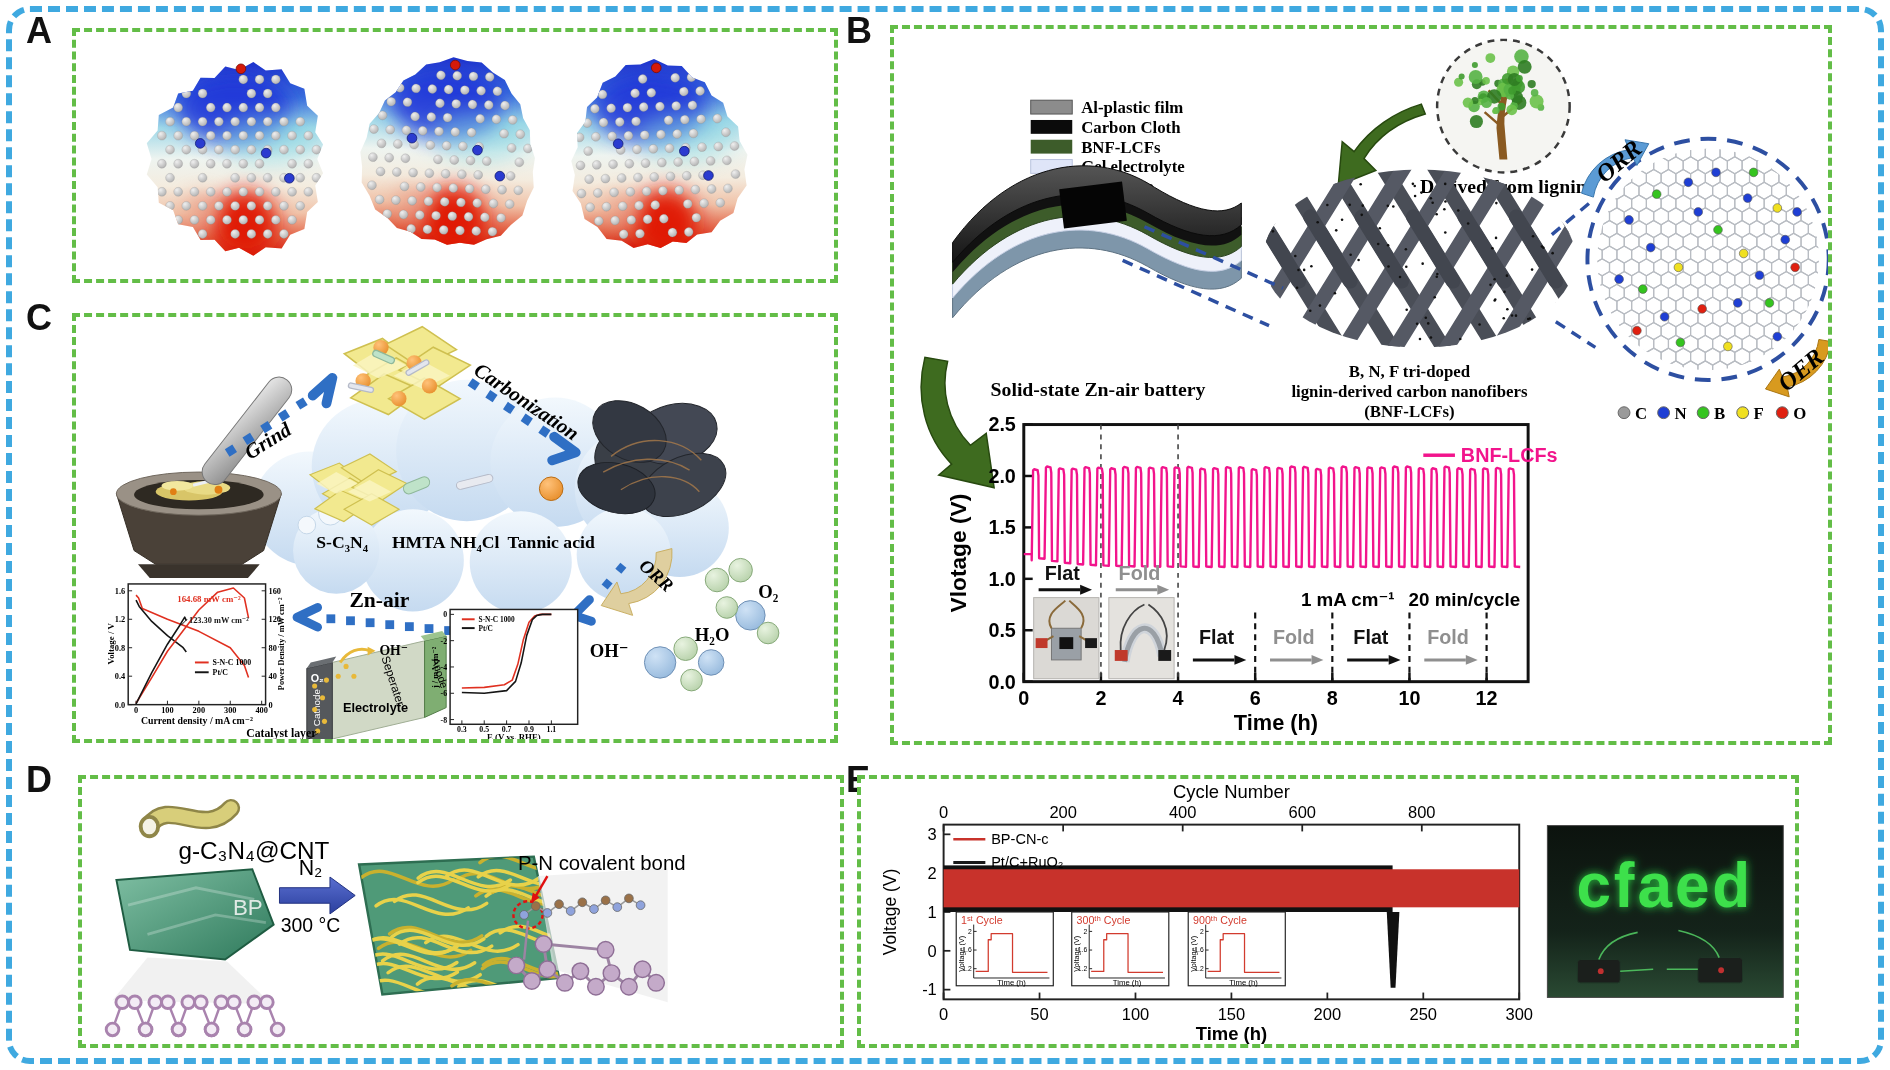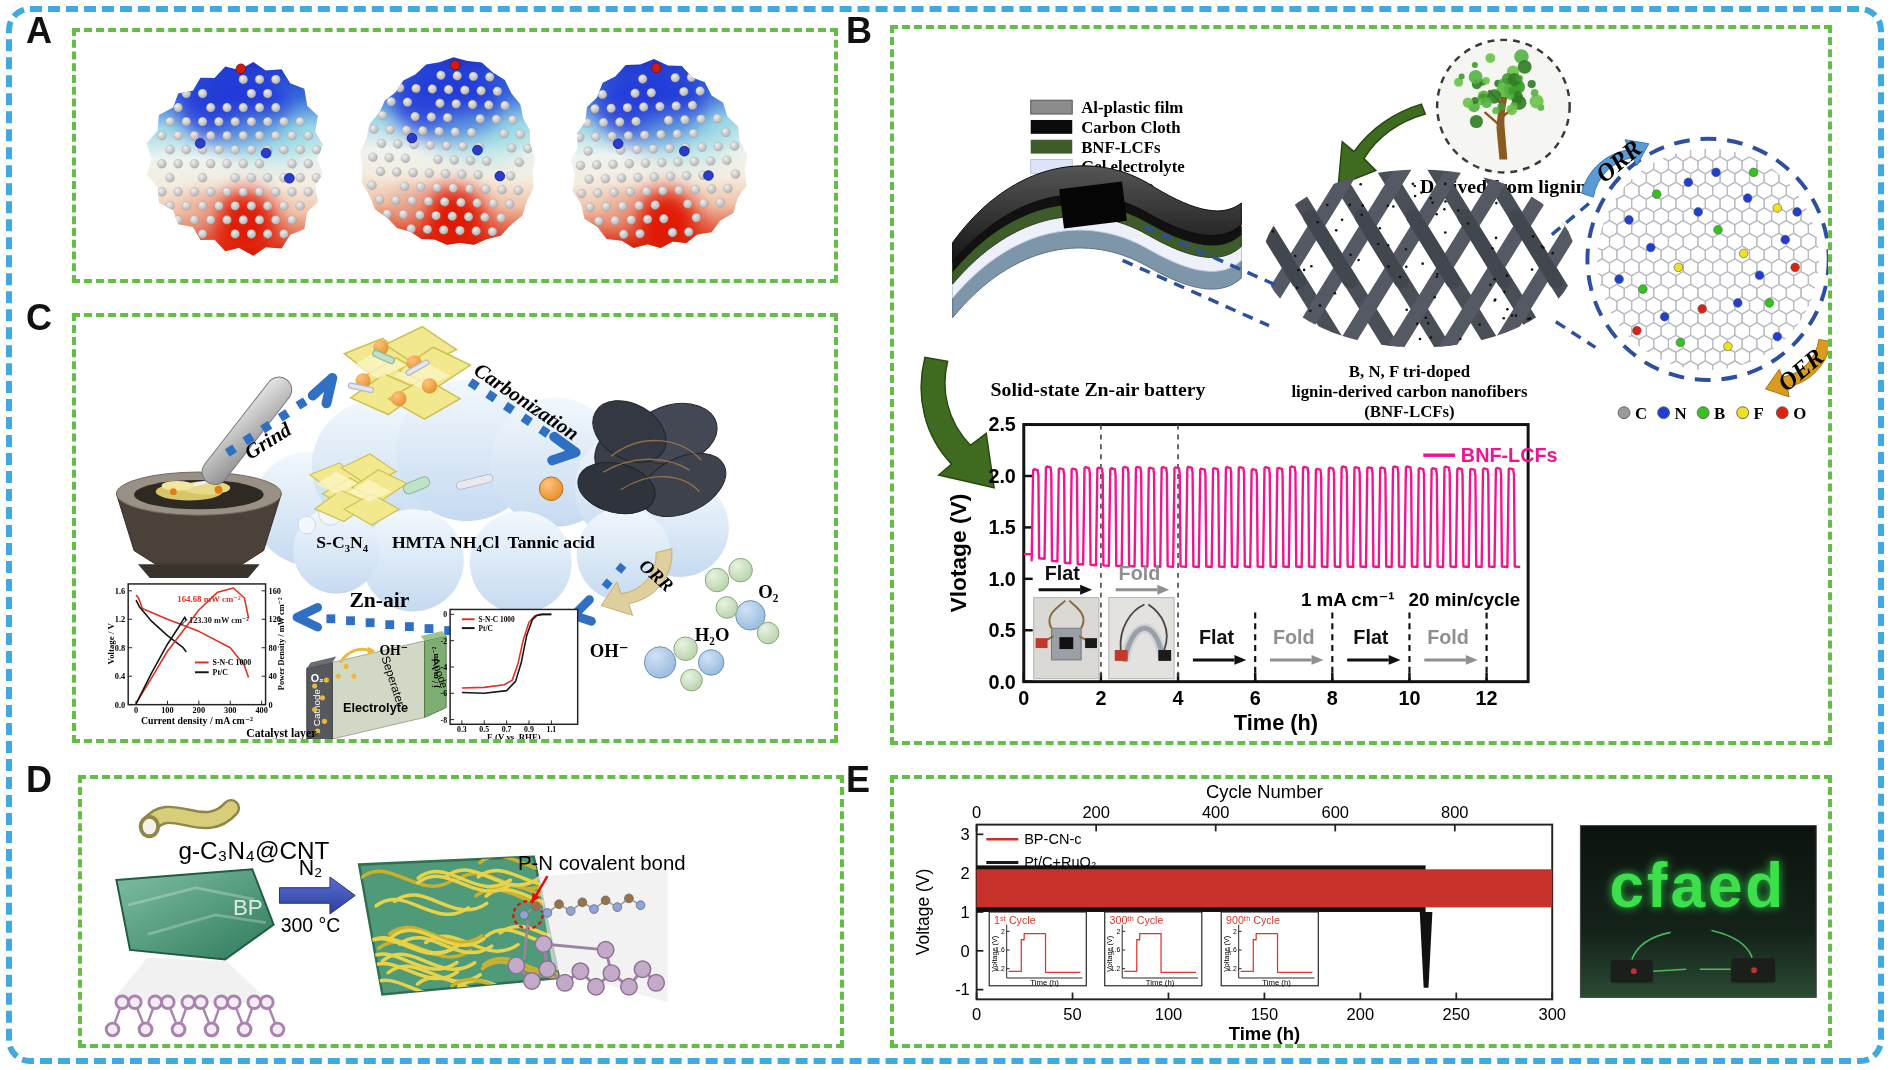--- a/index.html
+++ b/index.html
@@ -1516,21 +1516,21 @@
           <circle cx="538" cy="200" r="8.5" fill="#c4aac9" stroke="#8f6f96" stroke-width="1.5"></circle>
           <circle cx="532" cy="176" r="8.5" fill="#c4aac9" stroke="#8f6f96" stroke-width="1.5"></circle>
           <circle cx="556" cy="214" r="8.5" fill="#c4aac9" stroke="#8f6f96" stroke-width="1.5"></circle>
           <circle cx="570" cy="196" r="8.5" fill="#c4aac9" stroke="#8f6f96" stroke-width="1.5"></circle>
           <circle cx="584" cy="210" r="8.5" fill="#c4aac9" stroke="#8f6f96" stroke-width="1.5"></circle>
         </g>
     </g>
   </svg>
 </div>
 
-<div class="panel" style="left:890px;top:775px;width:942px;height:273px;">
+<div class="panel" style="left:857px;top:775px;width:942px;height:273px;">
   <svg id="svg-e" viewBox="0 0 942 273">
     <defs>
       <linearGradient id="photoG" x1="0" y1="0" x2="0" y2="1">
         <stop offset="0" stop-color="#0c130e"></stop>
           <stop offset="0.62" stop-color="#14231a"></stop>
           <stop offset="1" stop-color="#2a4a33"></stop>
       </linearGradient>
       <filter id="ledGlow" x="-40%" y="-40%" width="180%" height="180%">
         <feDropShadow dx="0" dy="0" stdDeviation="5" flood-color="#2fe04a" flood-opacity="0.9"></feDropShadow>
       </filter>

